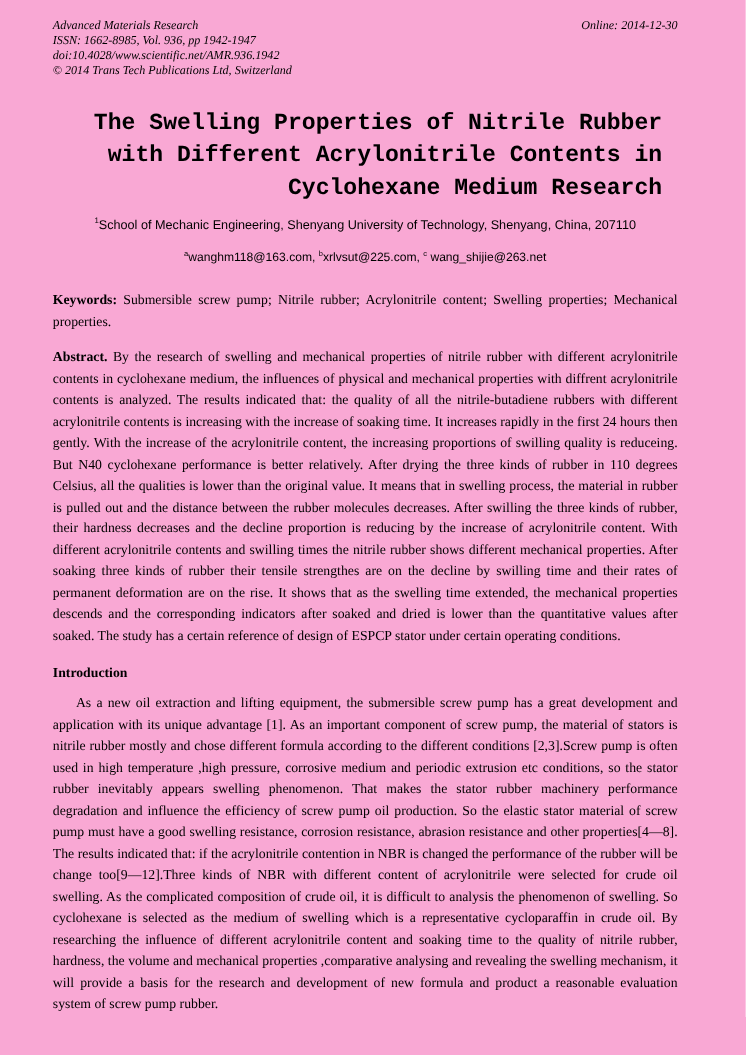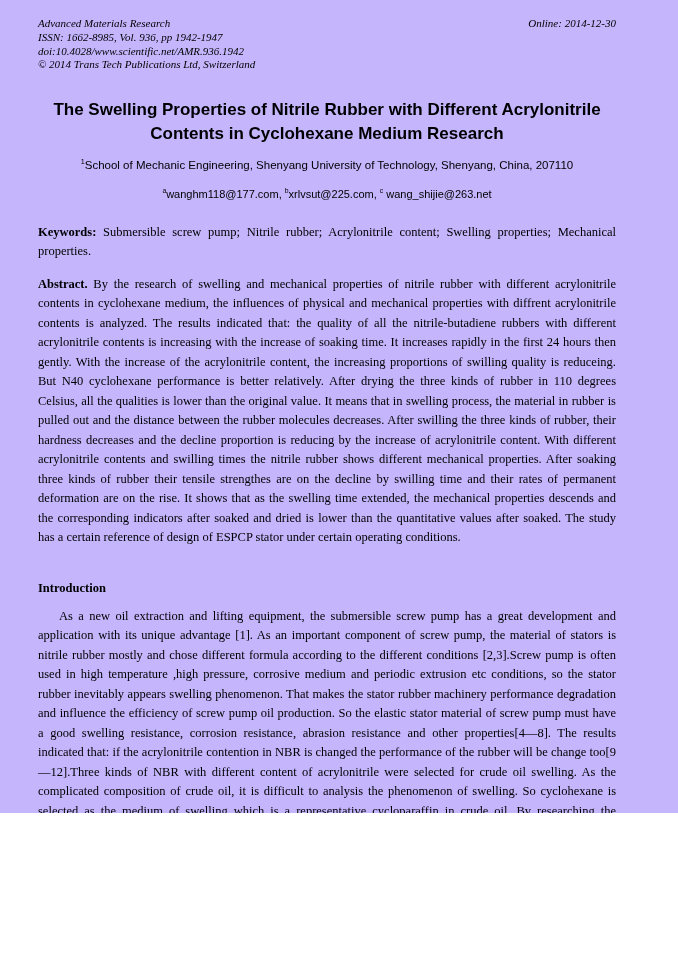--- a/index.html
+++ b/index.html
@@ -1,28 +1,28 @@
 <!DOCTYPE html>
 <html><head>
 <meta charset="utf-8">
 <style>
   * { margin: 0; padding: 0; box-sizing: border-box; }
   html, body { background: #ffffff; }
   body { font-family: "Liberation Serif", serif; color: #000; }
   .page {
-    width: 678px; height: 813px; margin: 0 auto; background: #c4b5fd;
-    padding: 17px 62px 0 38px; overflow: hidden; position: relative;
+    width: 678px; height: 959px; margin: 0 auto; background: #f9a8d4;
+    padding: 17px 62px 0 48px; overflow: hidden; position: relative;
   }
   .header { display: flex; justify-content: space-between; align-items: flex-start; }
   .header-left div, .header-right {
     font-style: italic; font-size: 11px; line-height: 1.25; white-space: nowrap;
   }
   .title {
-    font-family: Liberation Sans, sans-serif; font-size: 17px; font-weight: bold;
-    text-align: center; line-height: 1.4; margin-top: 26px; padding: 0 14px;
+    font-family: Liberation Mono, monospace; font-size: 21px; font-weight: bold;
+    text-align: right; line-height: 1.4; margin-top: 26px; padding: 0 14px;
   }
   .authors {
     font-family: "Liberation Sans", sans-serif; font-size: 13.5px;
     text-align: center; margin-top: 8px;
   }
   sup { font-size: 0.62em; line-height: 0; }
   .affiliation {
     font-family: "Liberation Sans", sans-serif; font-size: 11.5px;
     text-align: center; margin-top: 13px;
   }
@@ -30,21 +30,21 @@
     font-family: "Liberation Sans", sans-serif; font-size: 11px;
     text-align: center; margin-top: 17px;
   }
   .keywords {
     font-size: 12.5px; line-height: 1.56; text-align: justify; margin-top: 23px;
   }
   .abstract {
     font-size: 12.5px; line-height: 1.56; text-align: justify; margin-top: 13px;
   }
   .lead { font-weight: bold; }
-  .section-heading { font-size: 12.5px; font-weight: bold; margin-top: 33px; }
+  .section-heading { font-size: 12.5px; font-weight: bold; margin-top: 16px; }
   .intro-para {
     font-size: 12.5px; line-height: 1.56; text-align: justify;
     margin-top: 11px; text-indent: 21px;
   }
 </style>
 </head>
 <body>
 
 <div class="page">
 
@@ -56,21 +56,21 @@
       <div>© 2014 Trans Tech Publications Ltd, Switzerland</div>
     </div>
     <div class="header-right">Online: 2014-12-30</div>
   </div>
 
   <h1 class="title">The Swelling Properties of Nitrile Rubber with Different Acrylonitrile Contents in Cyclohexane Medium Research</h1>
 
 
   <div class="affiliation"><sup>1</sup><span>School of Mechanic Engineering, Shenyang University of Technology, Shenyang, China, 207110</span></div>
 
-  <div class="emails"><sup>a</sup><span>wanghm118@177.com, </span><sup>b</sup><span>xrlvsut@225.com, </span><sup>c</sup><span> wang_shijie@263.net</span></div>
+  <div class="emails"><sup>a</sup><span>wanghm118@163.com, </span><sup>b</sup><span>xrlvsut@225.com, </span><sup>c</sup><span> wang_shijie@263.net</span></div>
 
   <p class="keywords"><span class="lead">Keywords:</span><span> Submersible screw pump; Nitrile rubber; Acrylonitrile content; Swelling properties; Mechanical properties.</span></p>
 
   <p class="abstract"><span class="lead">Abstract.</span><span> By the research of swelling and mechanical properties of nitrile rubber with different acrylonitrile contents in cyclohexane medium, the influences of physical and mechanical properties with diffrent acrylonitrile contents is analyzed. The results indicated that: the quality of all the nitrile-butadiene rubbers with different acrylonitrile contents is increasing with the increase of soaking time. It increases rapidly in the first 24 hours then gently. With the increase of the acrylonitrile content, the increasing proportions of swilling quality is reduceing. But N40 cyclohexane performance is better relatively. After drying the three kinds of rubber in 110 degrees Celsius, all the qualities is lower than the original value. It means that in swelling process, the material in rubber is pulled out and the distance between the rubber molecules decreases. After swilling the three kinds of rubber, their hardness decreases and the decline proportion is reducing by the increase of acrylonitrile content. With different acrylonitrile contents and swilling times the nitrile rubber shows different mechanical properties. After soaking three kinds of rubber their tensile strengthes are on the decline by swilling time and their rates of permanent deformation are on the rise. It shows that as the swelling time extended, the mechanical properties descends and the corresponding indicators after soaked and dried is lower than the quantitative values after soaked. The study has a certain reference of design of ESPCP stator under certain operating conditions.</span></p>
 
   <h2 class="section-heading">Introduction</h2>
 
   <p class="intro-para">As a new oil extraction and lifting equipment, the submersible screw pump has a great development and application with its unique advantage [1]. As an important component of screw pump, the material of stators is nitrile rubber mostly and chose different formula according to the different conditions [2,3].Screw pump is often used in high temperature ,high pressure, corrosive medium and periodic extrusion etc conditions, so the stator rubber inevitably appears swelling phenomenon. That makes the stator rubber machinery performance degradation and influence the efficiency of screw pump oil production. So the elastic stator material of screw pump must have a good swelling resistance, corrosion resistance, abrasion resistance and other properties[4—8]. The results indicated that: if the acrylonitrile contention in NBR is changed the performance of the rubber will be change too[9—12].Three kinds of NBR with different content of acrylonitrile were selected for crude oil swelling. As the complicated composition of crude oil, it is difficult to analysis the phenomenon of swelling. So cyclohexane is selected as the medium of swelling which is a representative cycloparaffin in crude oil. By researching the influence of different acrylonitrile content and soaking time to the quality of nitrile rubber, hardness, the volume and mechanical properties ,comparative analysing and revealing the swelling mechanism, it will provide a basis for the research and development of new formula and product a reasonable evaluation system of screw pump rubber.</p>
 
 </div>

